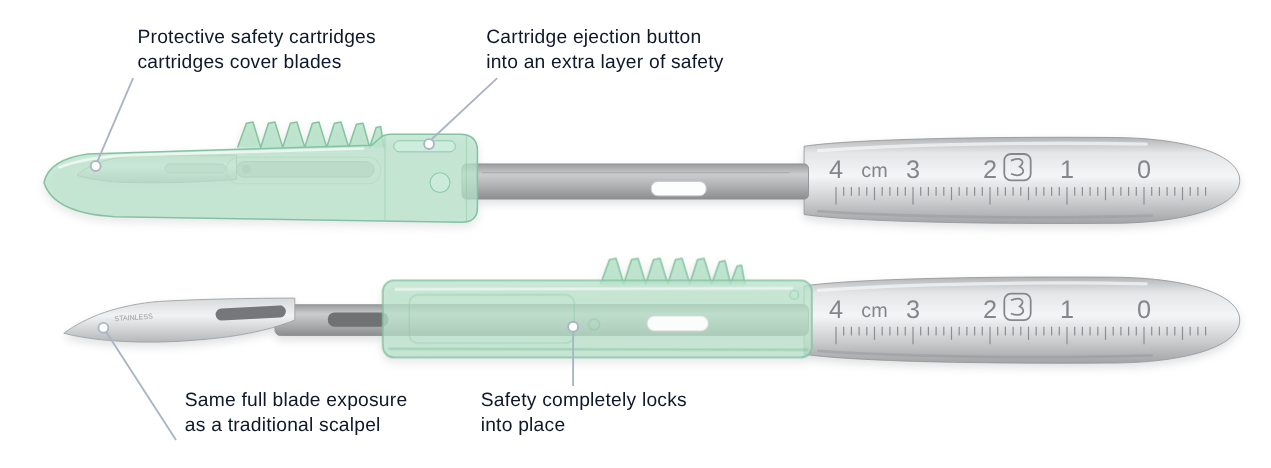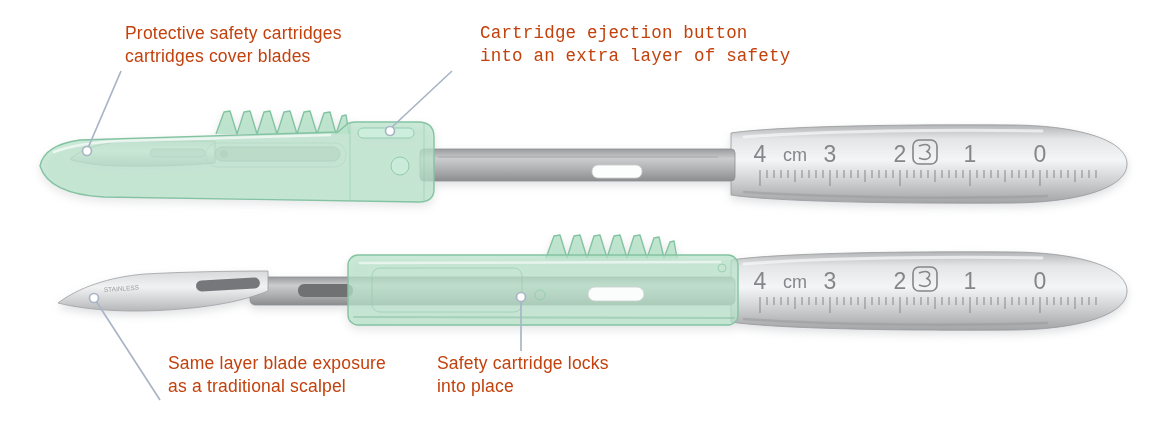--- a/index.html
+++ b/index.html
@@ -2,21 +2,21 @@
 <html><head>
 <meta charset="utf-8">
 <style>
   html,body { margin:0; padding:0; background:#ffffff; }
   .scene {
     position:relative; width:1155px; height:425px; background:#ffffff;
     font-family:"Liberation Sans", sans-serif; overflow:hidden;
   }
   svg.art { position:absolute; left:0; top:0; }
   .callout {
-    position:absolute; color:#c2410c; font-size:17.5px; line-height:1.32;
+    position:absolute; color:#0f172a; font-size:17.5px; line-height:1.32;
     letter-spacing:0.2px;
   }
   .callout div { white-space:nowrap; }
   .scalpel { filter: drop-shadow(0 4px 4px rgba(60,70,80,0.16)); }
 </style>
 </head>
 <body>
 
 <div class="scene">
 
@@ -189,28 +189,28 @@
       <line x1="521" y1="351" x2="521" y2="301"></line>
       <circle cx="521" cy="297" r="4.5" fill="#ffffff"></circle>
     </g>
   </svg>
 
   <div class="callout" style="left:125px; top:22px;">
     <div>Protective safety cartridges</div>
     <div>cartridges cover blades</div>
   </div>
 
-  <div class="callout" style="left:480px; top:22px;font-family:Liberation Mono, monospace;">
+  <div class="callout" style="left:442px; top:22px;">
     <div>Cartridge ejection button</div>
     <div>into an extra layer of safety</div>
   </div>
 
   <div class="callout" style="left:168px; top:352px;">
-    <div>Same layer blade exposure</div>
+    <div>Same full blade exposure</div>
     <div>as a traditional scalpel</div>
   </div>
 
   <div class="callout" style="left:437px; top:352px;">
-    <div>Safety cartridge locks</div>
+    <div>Safety completely locks</div>
     <div>into place</div>
   </div>
 
 </div>
 
 </body></html>

